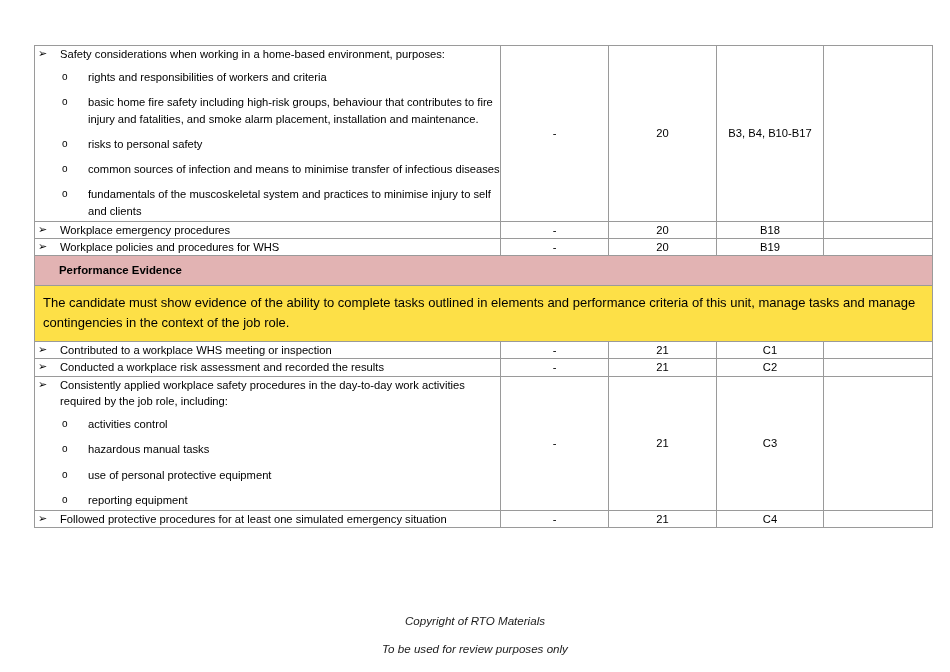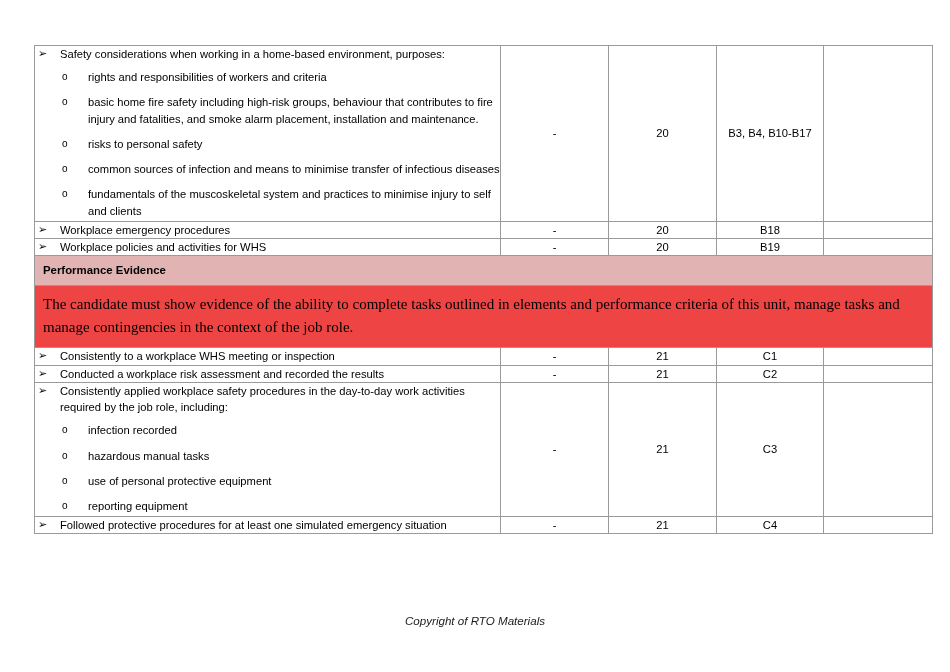--- a/index.html
+++ b/index.html
@@ -104,28 +104,27 @@
   .single-line {
     padding: 7px 10px 7px 8px;
   }
   .single-line ul.lvl1 > li { margin-bottom: 0; }
 
   
   tr.section-header td {
     background: #e2b3b3;
     font-weight: bold;
     font-size: 11.4px;
-    padding: 6px 8px 6px 8px;
+    padding: 6px 8px 6px 24px;
   }
   tr.section-body td {
-    background: #ef4444;
+    background: #fde047;
     padding: 7px 10px 8px 8px;
-    font-size: 15px;
+    font-size: 13px;
     line-height: 1.55;
-    font-family: Liberation Serif, serif;
   }
 
   .footer {
     position: absolute;
     left: 0;
     top: 612px;
     width: 950px;
     text-align: center;
   }
   .footer .line {
@@ -176,38 +175,38 @@
               </ul>
             </td>
             <td class="cell-center">-</td>
             <td class="cell-center">20</td>
             <td class="cell-center">B18</td>
             <td class="cell-center"></td>
           </tr>
           <tr>
             <td class="cell-main single-line">
               <ul class="lvl1">
-                <li><span class="arrow-bullet">➢</span><span>Workplace policies and activities for WHS</span></li>
+                <li><span class="arrow-bullet">➢</span><span>Workplace policies and procedures for WHS</span></li>
               </ul>
             </td>
             <td class="cell-center">-</td>
             <td class="cell-center">20</td>
             <td class="cell-center">B19</td>
             <td class="cell-center"></td>
           </tr>
           <tr class="section-header">
             <td colspan="5">Performance Evidence</td>
           </tr>
           <tr class="section-body">
             <td colspan="5">The candidate must show evidence of the ability to complete tasks outlined in elements and performance criteria of this unit, manage tasks and manage contingencies in the context of the job role.</td>
           </tr>
           <tr>
             <td class="cell-main single-line">
               <ul class="lvl1">
-                <li><span class="arrow-bullet">➢</span><span>Consistently to a workplace WHS meeting or inspection</span></li>
+                <li><span class="arrow-bullet">➢</span><span>Contributed to a workplace WHS meeting or inspection</span></li>
               </ul>
             </td>
             <td class="cell-center">-</td>
             <td class="cell-center">21</td>
             <td class="cell-center">C1</td>
             <td class="cell-center"></td>
           </tr>
           <tr>
             <td class="cell-main single-line">
               <ul class="lvl1">
@@ -216,21 +215,21 @@
             </td>
             <td class="cell-center">-</td>
             <td class="cell-center">21</td>
             <td class="cell-center">C2</td>
             <td class="cell-center"></td>
           </tr>
           <tr>
             <td class="cell-main">
               <ul class="lvl1">
                 <li><span class="arrow-bullet">➢</span><span>Consistently applied workplace safety procedures in the day-to-day work activities required by the job role, including:</span><ul class="lvl2">
-                    <li><span class="circle-bullet">o</span><span>infection recorded</span></li>
+                    <li><span class="circle-bullet">o</span><span>activities control</span></li>
                     <li><span class="circle-bullet">o</span><span>hazardous manual tasks</span></li>
                     <li><span class="circle-bullet">o</span><span>use of personal protective equipment</span></li>
                     <li><span class="circle-bullet">o</span><span>reporting equipment</span></li>
                   </ul></li>
               </ul>
             </td>
             <td class="cell-center">-</td>
             <td class="cell-center">21</td>
             <td class="cell-center">C3</td>
             <td class="cell-center"></td>
@@ -245,15 +244,16 @@
             <td class="cell-center">21</td>
             <td class="cell-center">C4</td>
             <td class="cell-center"></td>
           </tr>
         </tbody>
     </table>
   </div>
 
   <div class="footer">
     <div class="line">Copyright of RTO Materials</div>
+    <div class="line">To be used for review purposes only</div>
   </div>
 
 </div>
 
 </body></html>

